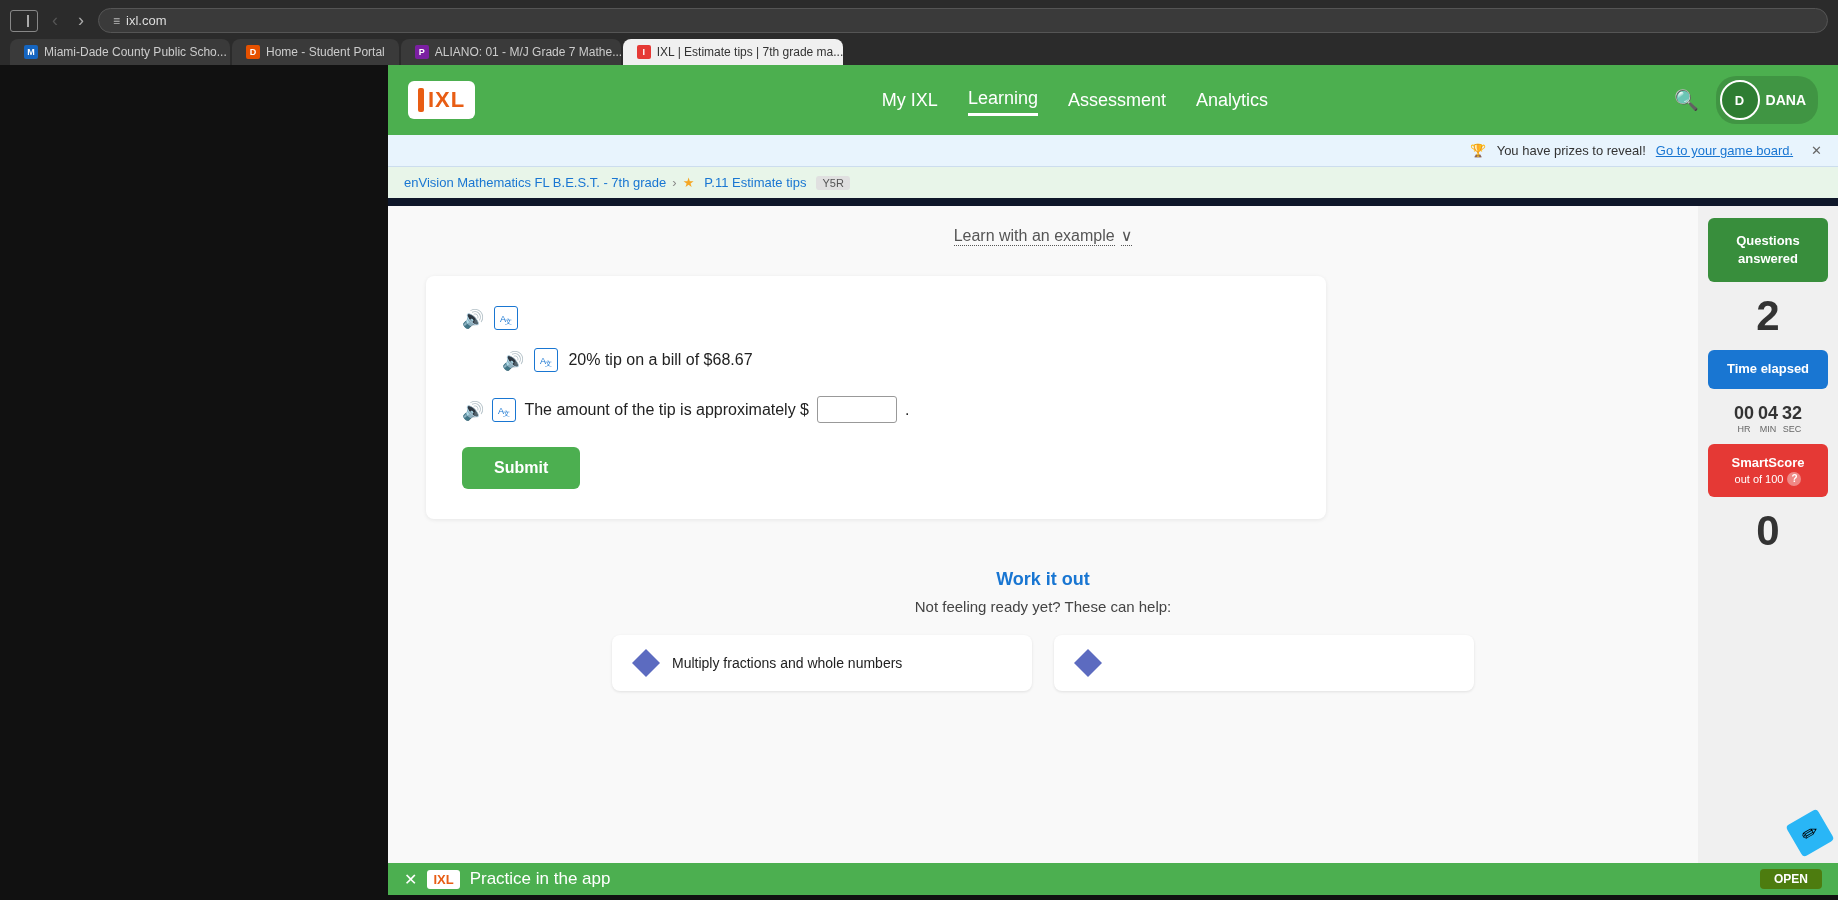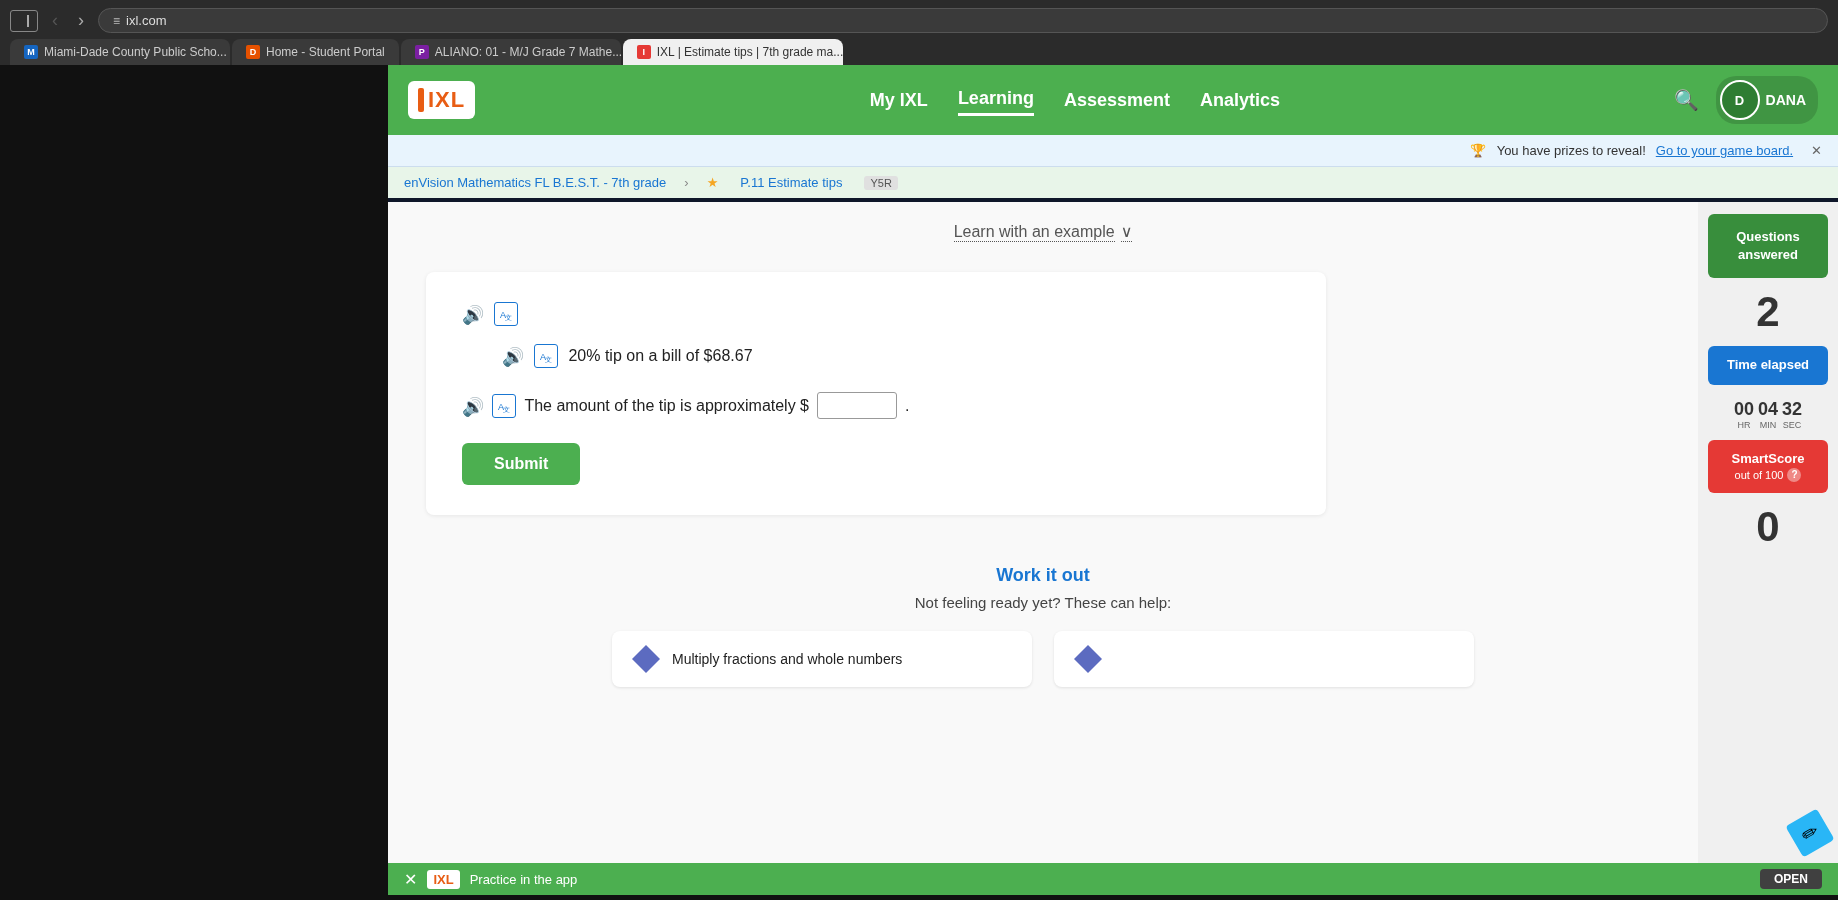--- a/index.html
+++ b/index.html
@@ -106,21 +106,21 @@
       background: #e85d14;
       margin-right: 4px;
       border-radius: 2px;
     }
     .nav-links {
       display: flex; gap: 30px; align-items: center; flex: 1; justify-content: center;
     }
     .nav-link {
       color: white;
       font-size: 18px;
-      font-weight: 700;
+      font-weight: 400;
       text-decoration: none;
       cursor: pointer;
       padding: 4px 0;
     }
     .nav-link.active {
       border-bottom: 3px solid white;
     }
     .nav-right {
       display: flex; align-items: center; gap: 16px;
     }
@@ -155,23 +155,23 @@
       display: flex; align-items: center; gap: 10px;
       font-size: 13px; color: #333;
       justify-content: flex-end;
     }
     .prize-banner a { color: #1976d2; text-decoration: underline; cursor: pointer; }
     .prize-close { cursor: pointer; color: #666; margin-left: 8px; }
 
     
     .breadcrumb-bar {
       background: #e8f5e9;
-      border-bottom: 4px solid #0f172a;
+      border-bottom: 8px solid #0f172a;
       padding: 8px 16px;
-      display: flex; align-items: flex-end; gap: 18px;
+      display: flex; align-items: flex-end; gap: 6px;
       font-size: 13px; color: #555;
     }
     .breadcrumb-link { color: #1976d2; cursor: pointer; text-decoration: none; }
     .breadcrumb-sep { color: #888; }
     .breadcrumb-star { color: #f5a623; margin-right: 4px; }
     .skill-badge {
       background: #e0e0e0;
       border-radius: 3px;
       padding: 1px 6px;
       font-size: 11px;
@@ -412,24 +412,24 @@
     }
     .bottom-bar-logo {
       background: white;
       border-radius: 3px;
       padding: 2px 6px;
       font-weight: 900;
       font-size: 13px;
       color: #e85d14;
     }
     .bottom-bar-text {
-      color: white; font-size: 13px;
+      color: white; font-size: 17px;
     }
     .bottom-bar-open {
-      background: #404040;
+      background: #4d7c0f;
       color: white;
       border: none;
       border-radius: 4px;
       padding: 3px 14px;
       font-size: 12px;
       font-weight: bold;
       cursor: pointer;
       margin-left: auto;
     }
   </style>

